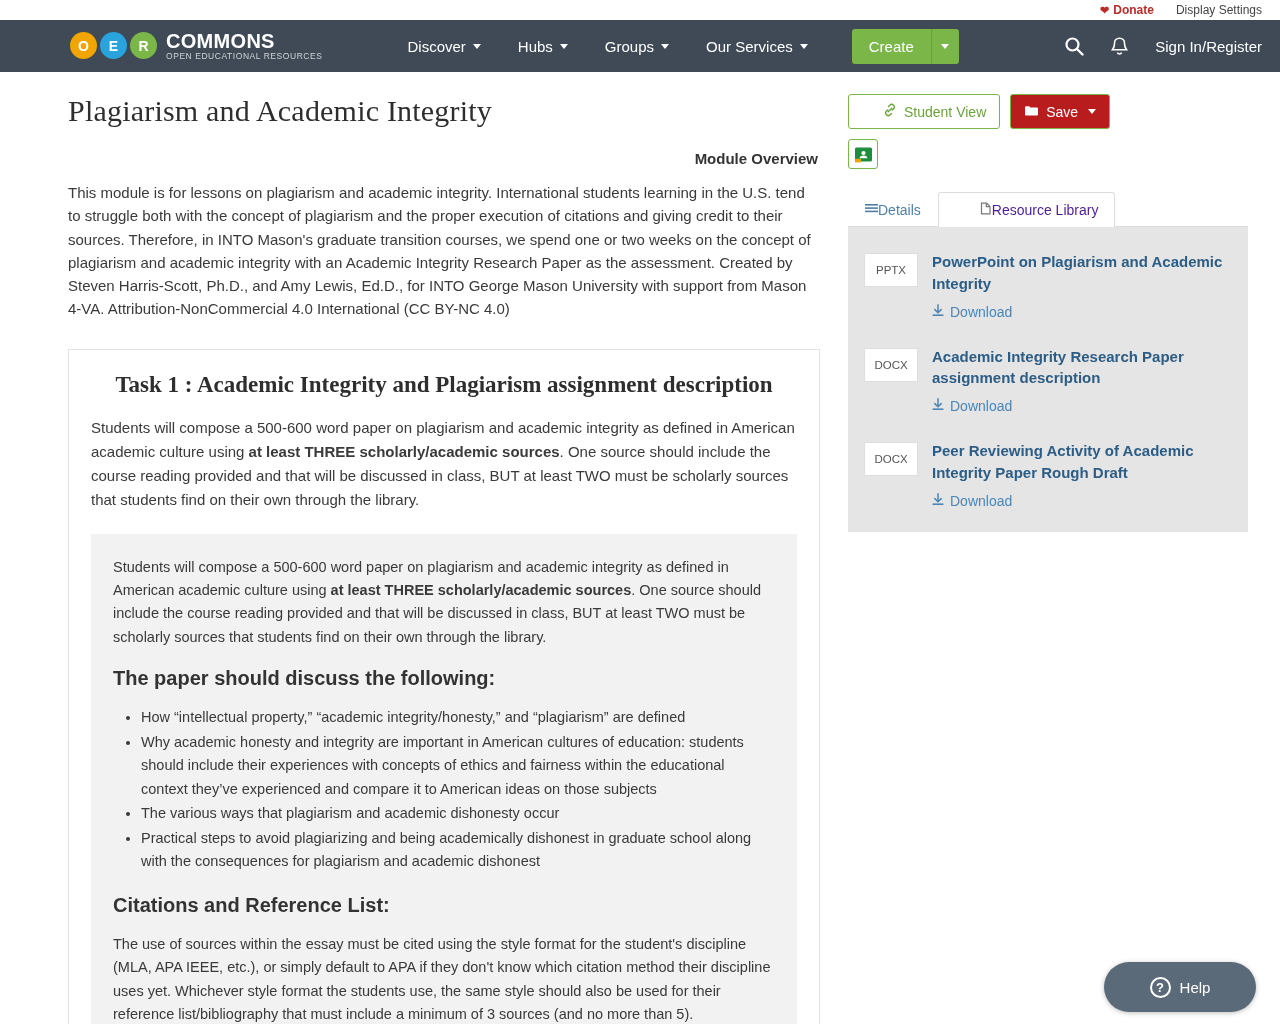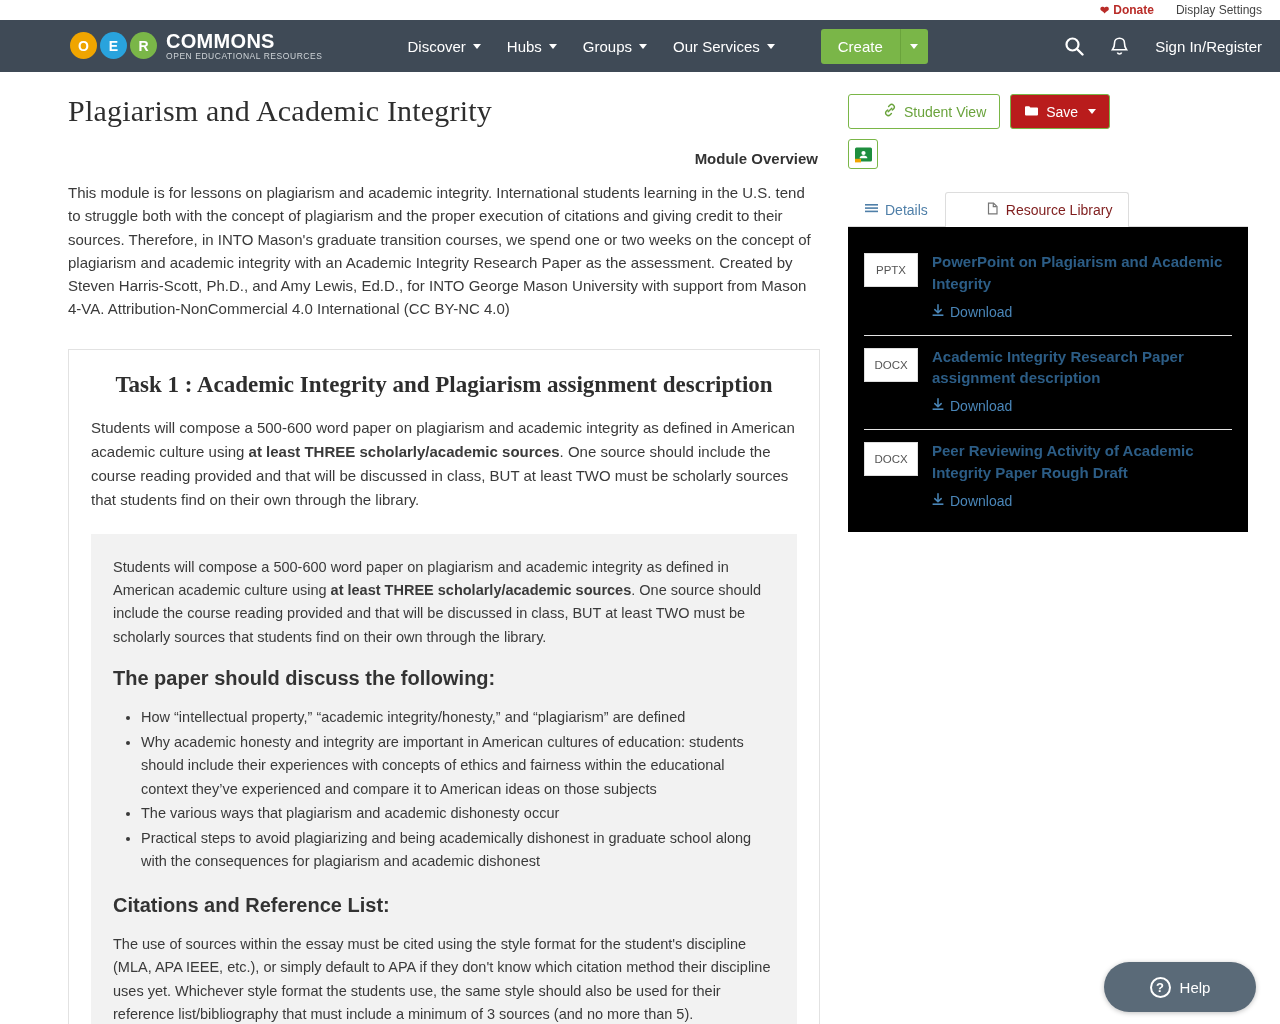--- a/index.html
+++ b/index.html
@@ -61,21 +61,21 @@
   .lc-o { background: #f0a500; }
   .lc-e { background: #29a3dd; }
   .lc-r { background: #7ab648; }
   .logo-text { display: flex; flex-direction: column; line-height: 1.05; }
   .logo-title { color: #ffffff; font-size: 20px; font-weight: bold; letter-spacing: .3px; }
   .logo-sub { color: #cfd4d8; font-size: 8.5px; letter-spacing: .55px; }
 
   .nav-links {
     display: flex;
     align-items: center;
-    gap: 0;
+    gap: 11px;
     margin-left: 72px;
   }
   .nav-link {
     color: #ffffff;
     font-size: 15px;
     padding: 8px 13px;
     display: flex;
     align-items: center;
     gap: 7px;
     cursor: pointer;
@@ -83,21 +83,21 @@
   }
   .caret-down {
     width: 0; height: 0;
     border-left: 4px solid transparent;
     border-right: 4px solid transparent;
     border-top: 5px solid #ffffff;
     display: inline-block;
   }
   .create-group {
     display: flex;
-    margin-left: 33px;
+    margin-left: 20px;
   }
   .create-btn {
     background: #7ab648;
     color: #ffffff;
     font-size: 15px;
     padding: 9px 17px;
     border: none;
     border-radius: 3px 0 0 3px;
     cursor: pointer;
     font-family: inherit;
@@ -252,36 +252,35 @@
     border-bottom: 1px solid #dddddd;
     margin-bottom: 0;
   }
   .tab {
     font-size: 14px;
     color: #4f7fa8;
     padding: 9px 16px;
     cursor: pointer;
     display: flex;
     align-items: center;
-    gap: 7px;
     border: 1px solid transparent;
     border-bottom: none;
     position: relative;
     top: 1px;
   }
   .tab.active {
     background: #ffffff;
     border-color: #dddddd;
     border-radius: 3px 3px 0 0;
-    color: #7f1d1d;
+    color: #4c1d95;
     padding-left: 40px;
   }
 
   .resource-panel {
-    background: #000000;
+    background: #e5e5e5;
     padding: 14px 16px 8px 16px;
     min-height: 290px;
   }
   .resource-item {
     display: flex;
     gap: 14px;
     padding: 10px 0 14px 0;
     border-bottom: 1px solid #e4e4e4;
   }
   .resource-item:last-child { border-bottom: none; }

